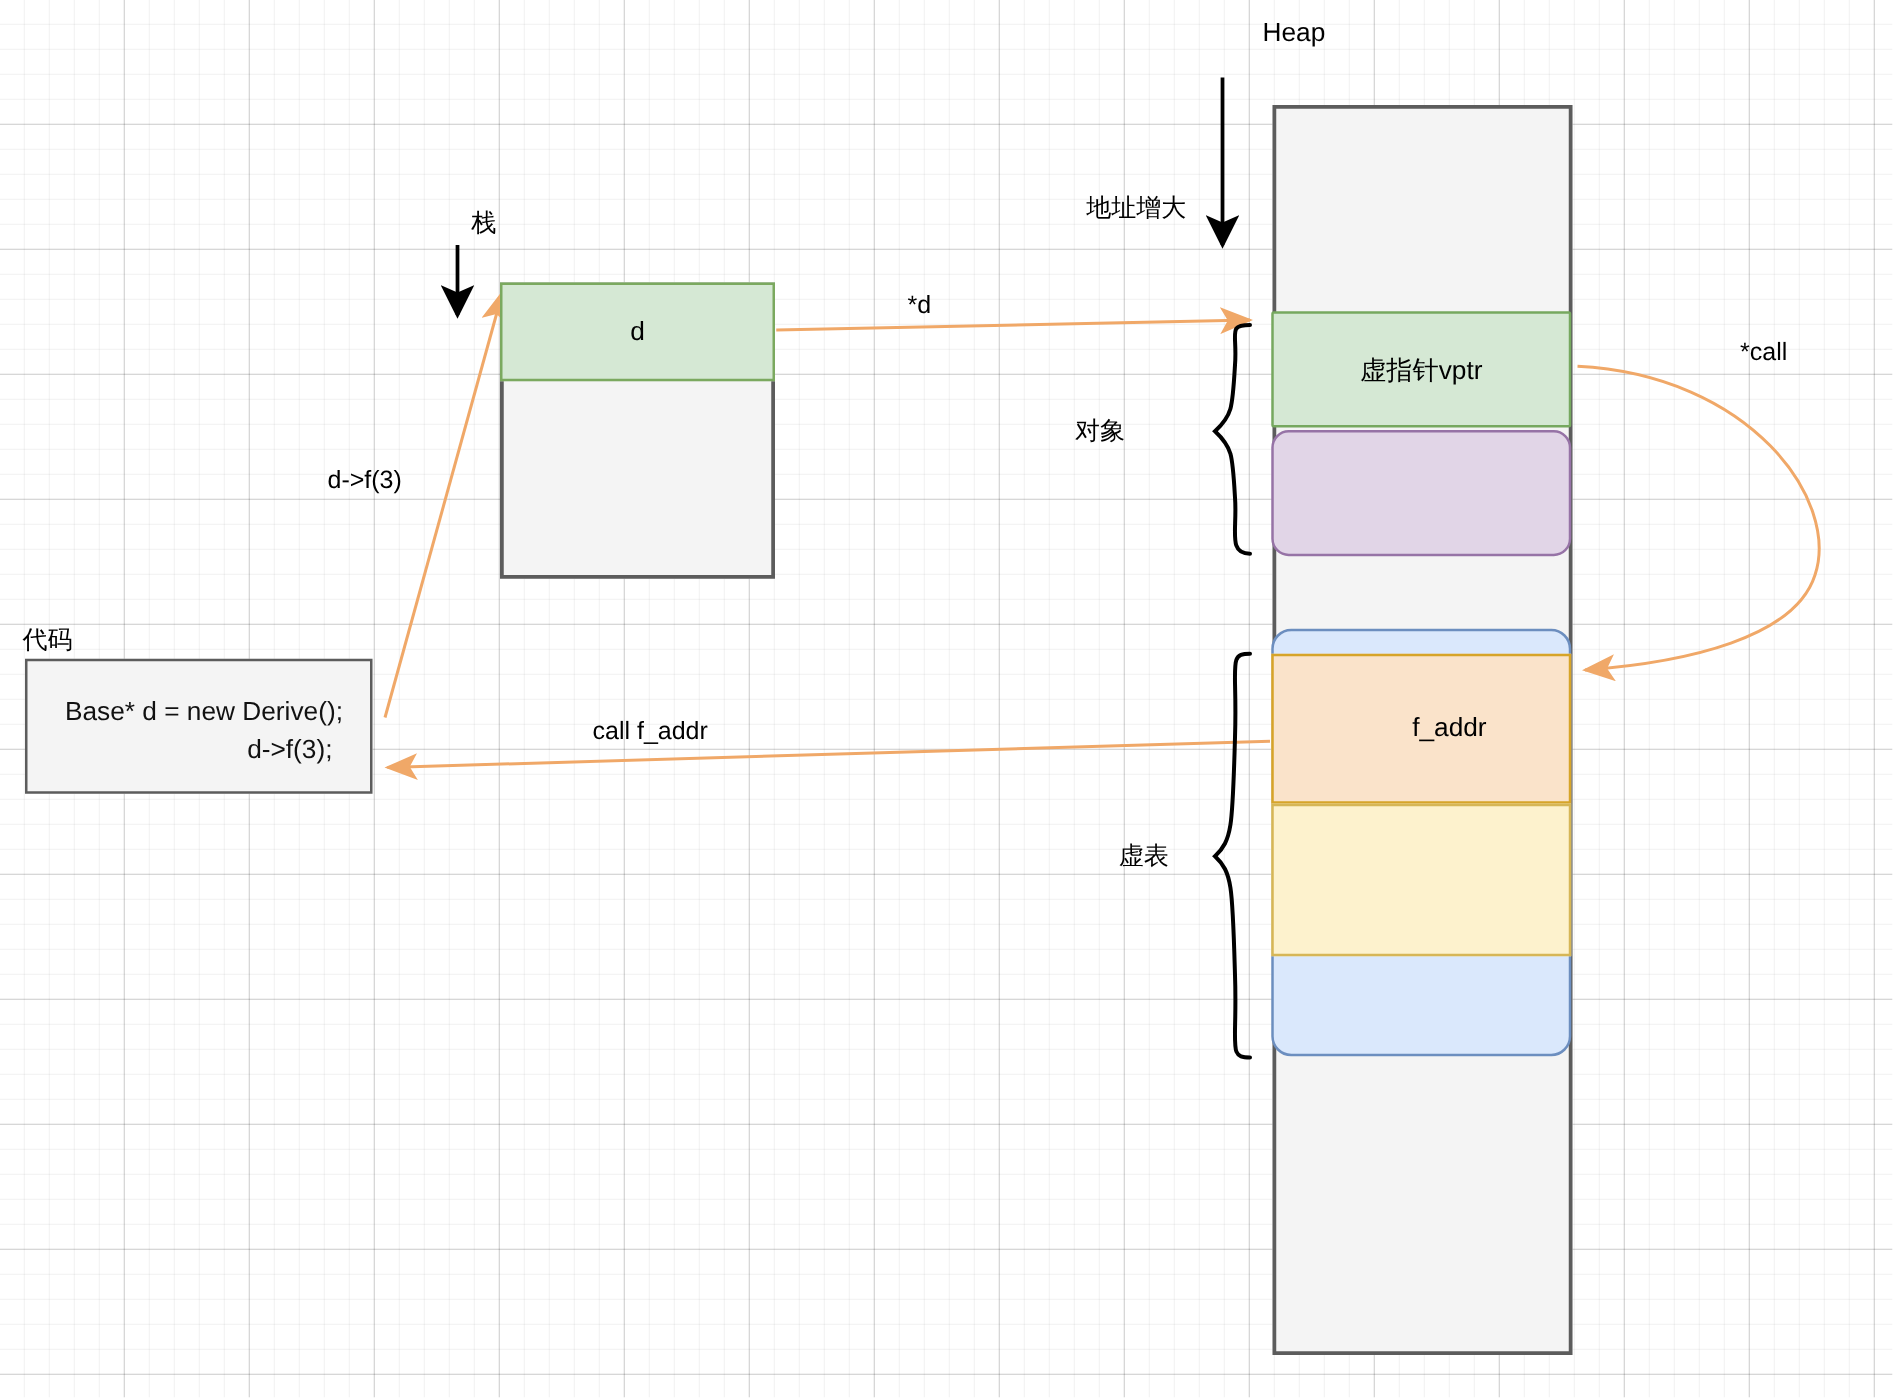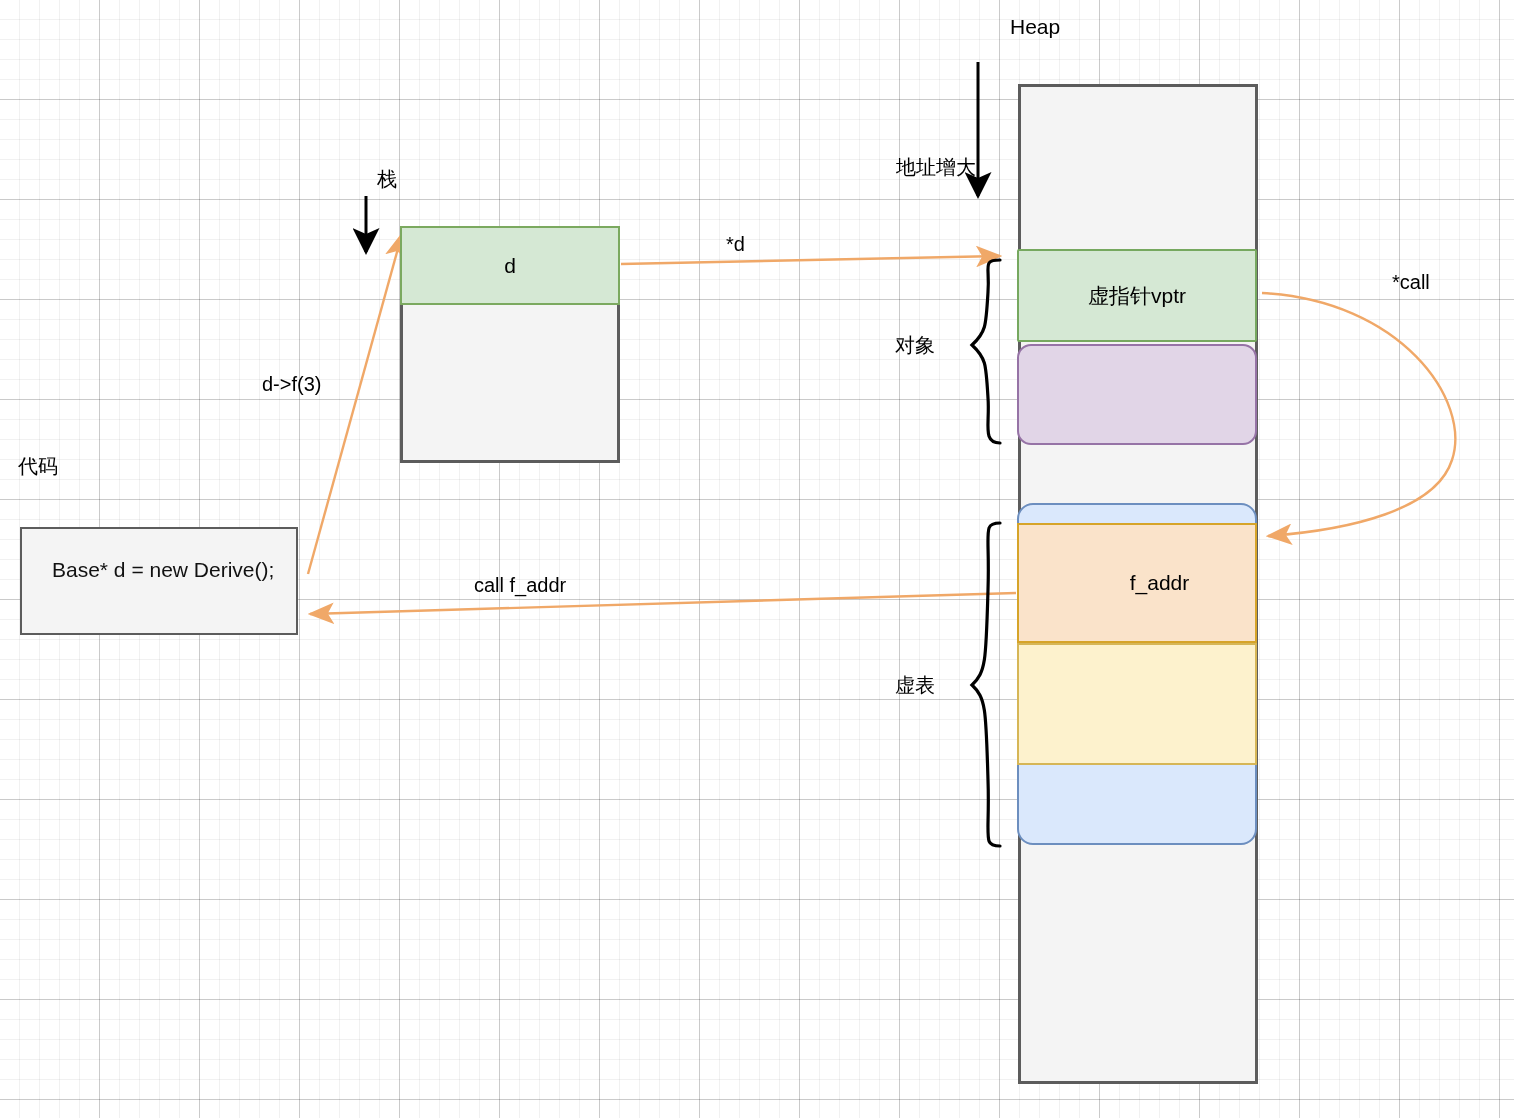--- a/index.html
+++ b/index.html
@@ -148,56 +148,57 @@
 
     <g>
       <path d="M1000,523 C982,523 990,531 988,590 C986,660 986,672 972,685 C986,698 986,710 988,780 C990,838 982,846 1000,846" fill="none" stroke="#000000" stroke-width="3.2" stroke-linecap="round"></path>
     </g>
   </svg>
 
   <div class="box heap-frame" style="left:1018px; top:84px; width:240px; height:1000px;"></div>
 
   <div class="lbl title-text" style="left:1010px; top:14px;">Heap</div>
 
-  <div class="lbl small-text" style="left:869px; top:155px;margin-left:27px;">地址增大</div>
+  <div class="lbl small-text" style="left:869px; top:155px;">地址增大</div>
 
   <div class="box cell-vptr" style="left:1017px; top:249px; width:240px; height:93px;">
     <span class="text-cell">虚指针vptr</span>
   </div>
 
   <div class="box cell-member" style="left:1017px; top:344px; width:240px; height:101px;">
     <span class="text-cell"></span>
   </div>
 
   <div class="box cell-vtable-bg" style="left:1017px; top:503px; width:240px; height:342px;"></div>
 
   <div class="box cell-faddr" style="left:1017px; top:523px; width:240px; height:120px;padding-left:45px;">
     <span class="text-cell">f_addr</span>
   </div>
 
   <div class="box cell-slot2" style="left:1017px; top:643px; width:240px; height:122px;">
     <span class="text-cell"></span>
   </div>
 
-  <div class="lbl small-text" style="left:895px; top:333px;">对象</div>
+  <div class="lbl small-text" style="left:860px; top:333px;">对象</div>
 
   <div class="lbl small-text" style="left:895px; top:673px;text-align:center;">虚表</div>
 
   <div class="lbl small-text" style="left:377px; top:167px;">栈</div>
 
   <div class="box stack-frame" style="left:400px; top:226px; width:220px; height:237px;"></div>
 
   <div class="box stack-d" style="left:400px; top:226px; width:220px; height:79px;">
     <span class="text-cell">d</span>
   </div>
 
-  <div class="lbl small-text" style="left:18px; top:454px;">代码</div>
+  <div class="lbl small-text" style="left:18px; top:500px;">代码</div>
 
   <div class="code-frame" style="position:absolute; left:20px; top:527px; width:278px; height:108px;">
     <div class="code-line">Base* d = new Derive();</div>
+    <div class="code-line">d-&gt;f(3);</div>
   </div>
 
   <div class="lbl arrow-label" style="left:726px; top:232px;">*d</div>
 
   <div class="lbl arrow-label" style="left:262px; top:372px;">d-&gt;f(3)</div>
 
   <div class="lbl arrow-label" style="left:474px; top:573px;">call f_addr</div>
 
   <div class="lbl arrow-label" style="left:1392px; top:270px;">*call</div>
 

